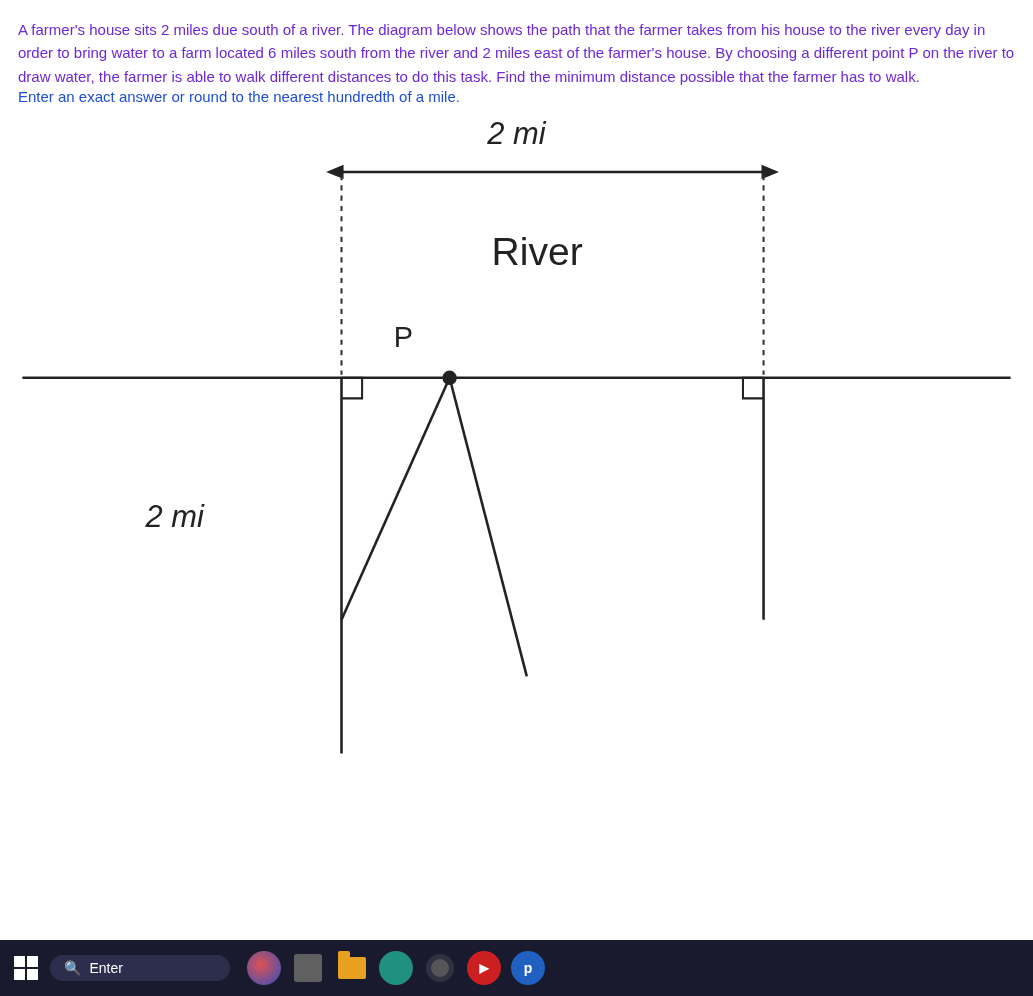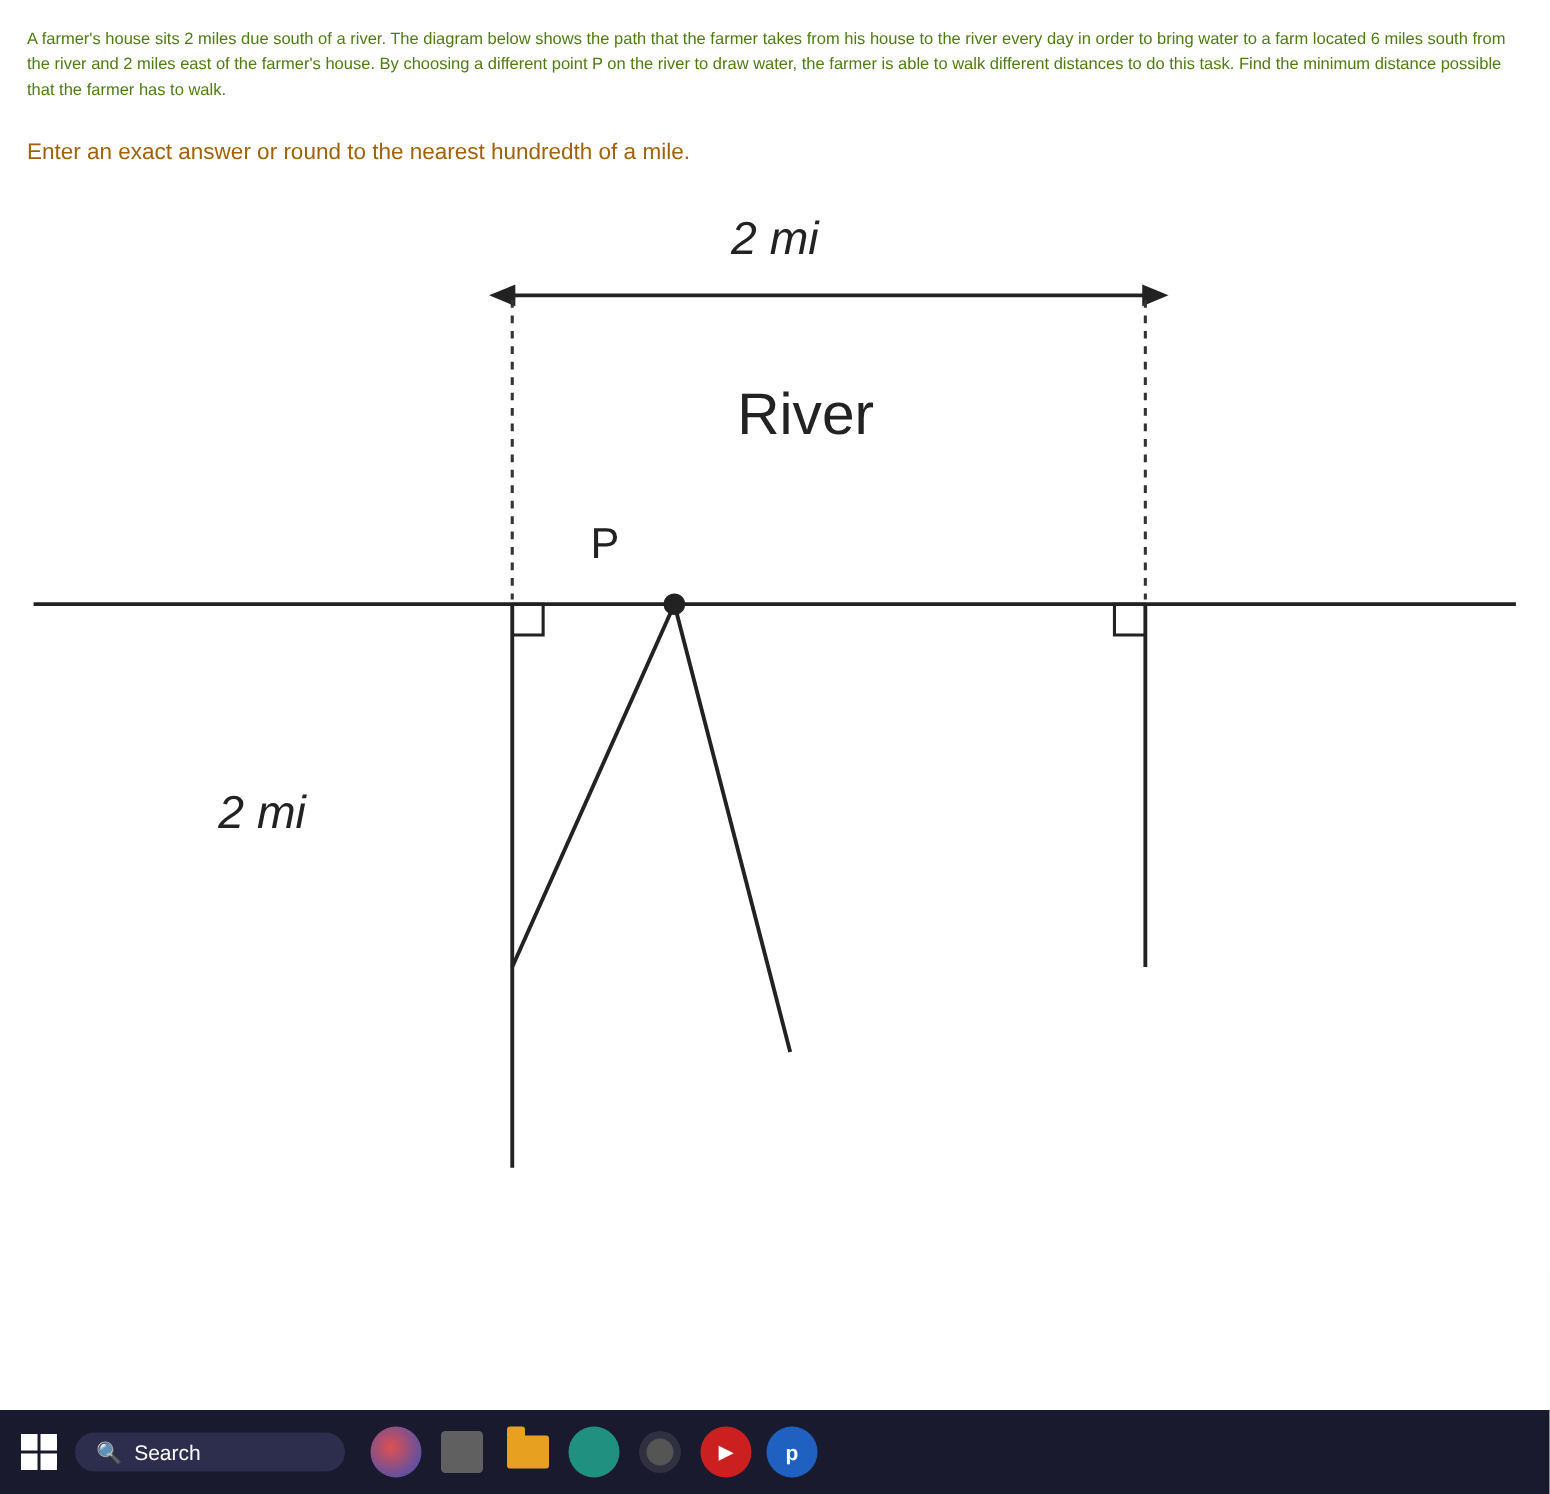--- a/index.html
+++ b/index.html
@@ -22,30 +22,29 @@
     }
 
     .question-label {
       font-size: 15px;
       font-weight: bold;
       color: #222;
       margin-bottom: 6px;
     }
 
     .question-text {
-      font-size: 11px;
-      color: #4d7c0f;
+      font-size: 15px;
+      color: #6d28d9;
       line-height: 1.55;
-      margin-bottom: 24px;
+      margin-bottom: 0;
     }
 
     .instruction-text {
       font-size: 15px;
-      color: #a16207;
-      margin-bottom: 20px;
+      color: #1d4ed8;
     }
 
     .diagram-container {
       position: relative;
       width: 100%;
       height: 700px;
       text-decoration: underline;
     }
 
     svg.diagram {
@@ -207,21 +206,21 @@
     <div class="windows-icon">
       <span></span>
         <span></span>
         <span></span>
         <span></span>
     </div>
   </div>
 
   <div class="taskbar-search">
     <span class="taskbar-search-icon">🔍</span>
-    <span class="taskbar-search-text">Search</span>
+    <span class="taskbar-search-text">Enter</span>
   </div>
 
   <div class="taskbar-icons">
 
     <div class="taskbar-icon-btn">
       <div class="taskbar-icon-circle circle-red-blue"></div>
     </div>
 
     <div class="taskbar-icon-btn">
       <div style="width:28px;height:28px;background:#606060;border-radius:3px;"></div>

